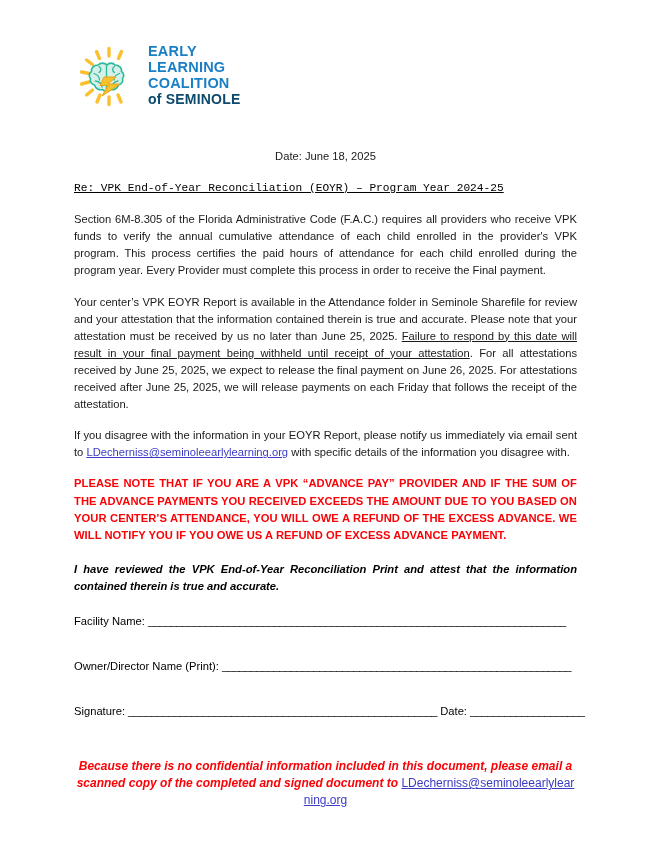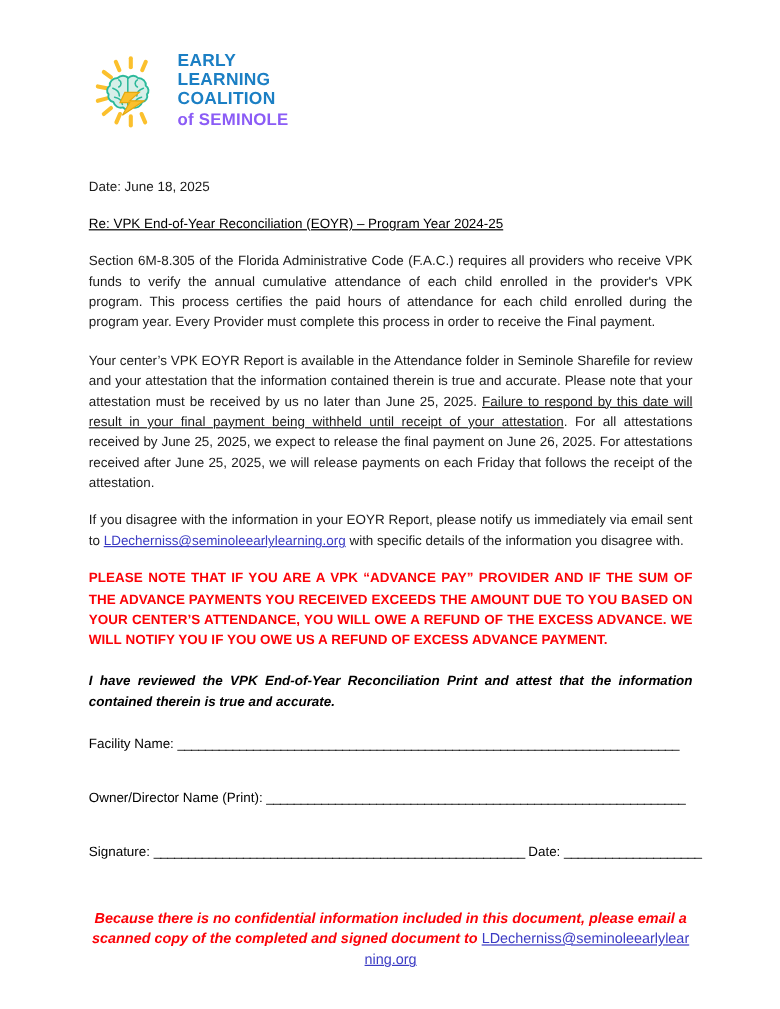--- a/index.html
+++ b/index.html
@@ -47,55 +47,56 @@
   .logo-line {
     font-family: "Liberation Sans", sans-serif;
     font-weight: bold;
     font-size: 14.5px;
     letter-spacing: 0.2px;
     color: #1b7fc4;
     margin: 0 0 1.5px 0;
     white-space: nowrap;
   }
   .logo-line.seminole {
-    color: #8b5cf6;
+    color: #0c4a6e;
     font-size: 14px;
     margin-bottom: 4px;
   }
 
   
   .doc-body {
     position: absolute;
     left: 74px;
     top: 148px;
     width: 503px;
   }
 
   p.para {
     font-size: 11.2px;
     line-height: 17.1px;
     margin: 0 0 14px 0;
     text-align: justify;
     color: #1a1a1a;
   }
   p.single {
-    text-align: left;
+    text-align: center;
   }
   .u-line {
     text-decoration: underline;
   }
 
   .re-line {
     font-size: 11.2px;
     line-height: 17.1px;
     margin: 0 0 14px 0;
     text-align: left;
   }
   .re-line span.re-text {
     text-decoration: underline;
+    font-family: Liberation Mono, monospace;
   }
 
   a.maillink,
   .maillink {
     color: #3b3bc4;
     text-decoration: underline;
     word-break: break-all;
   }
 
   .warn {

